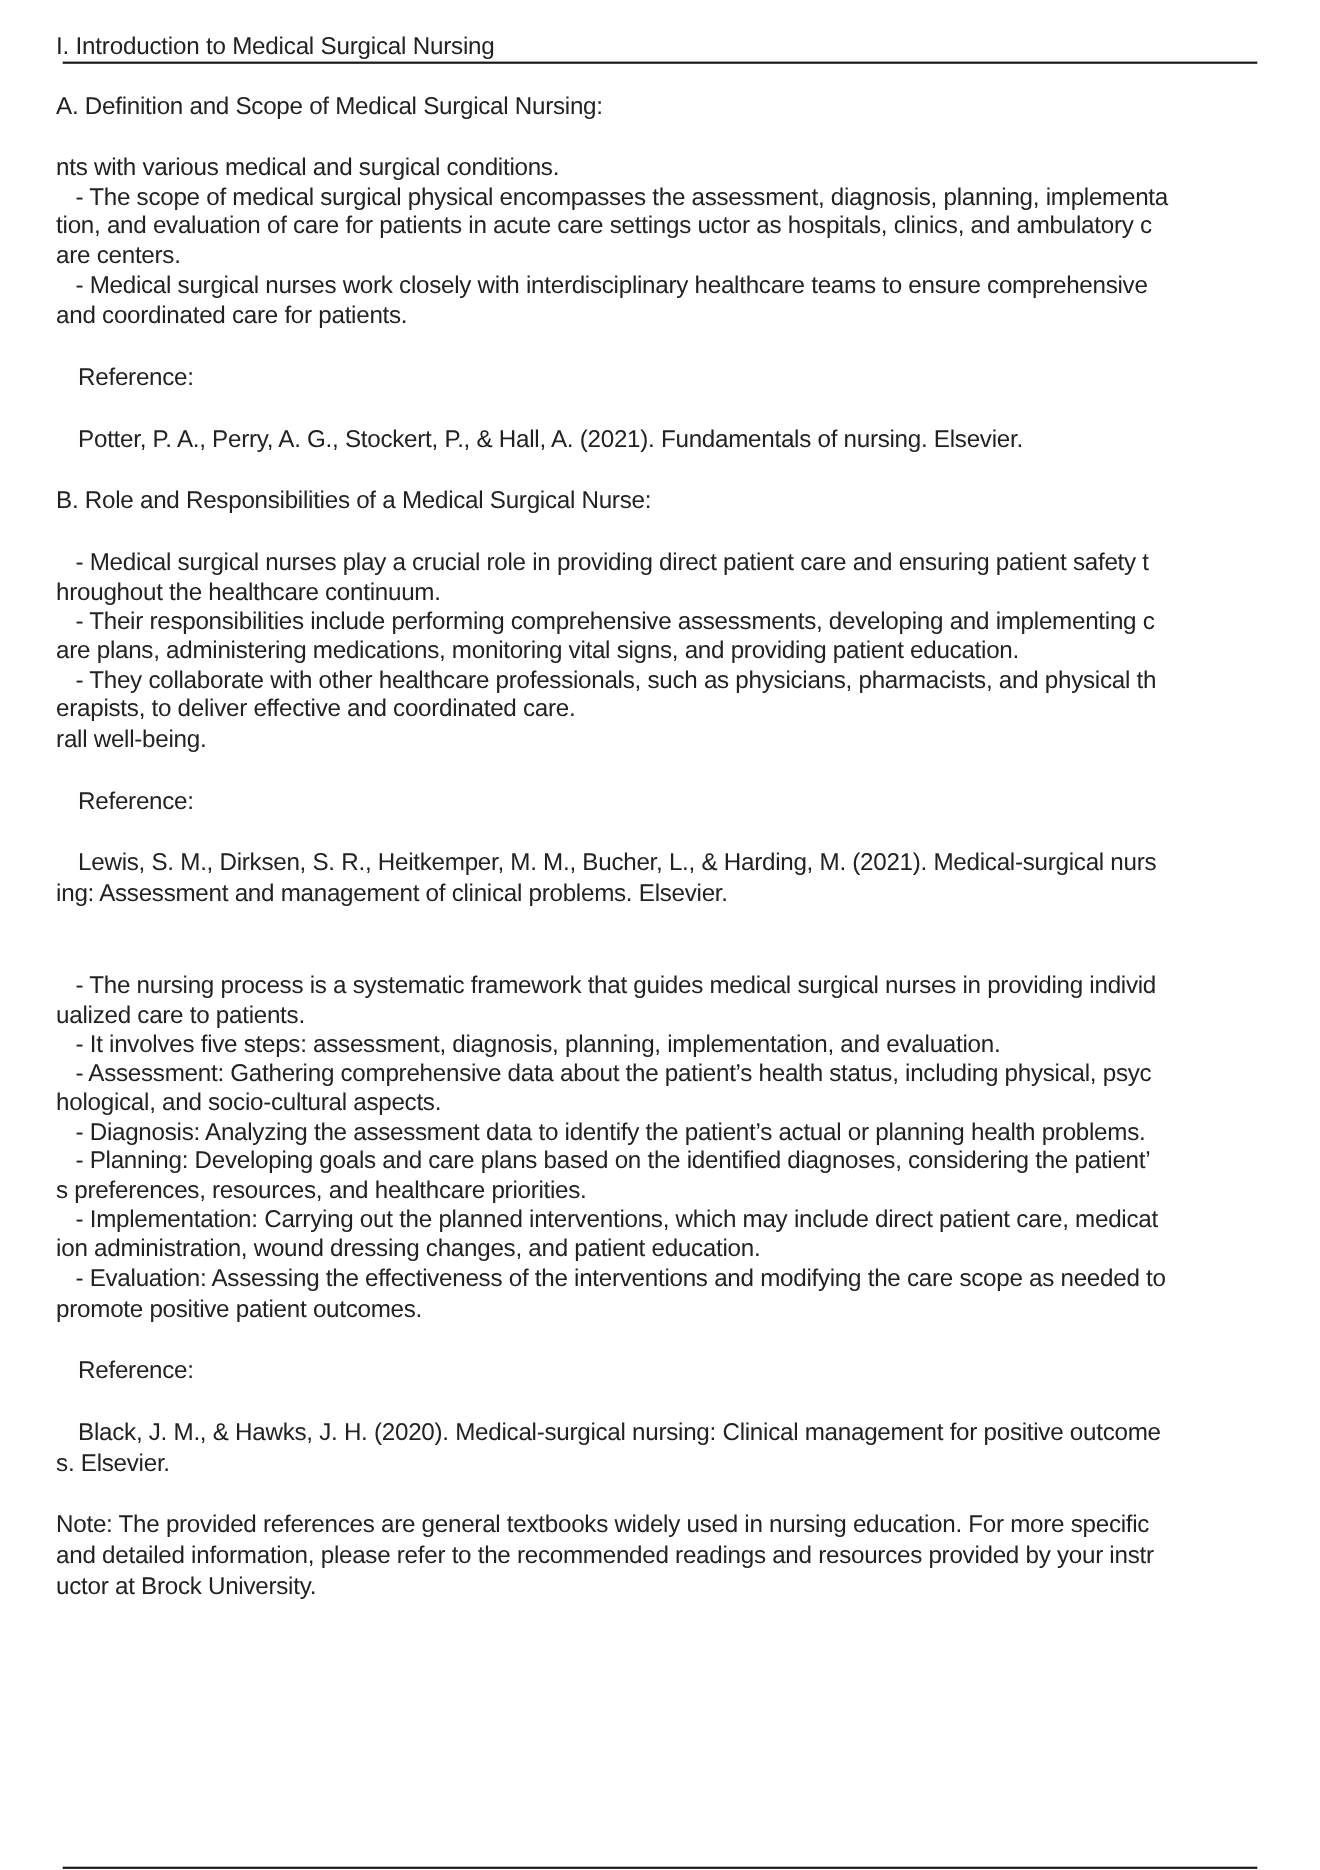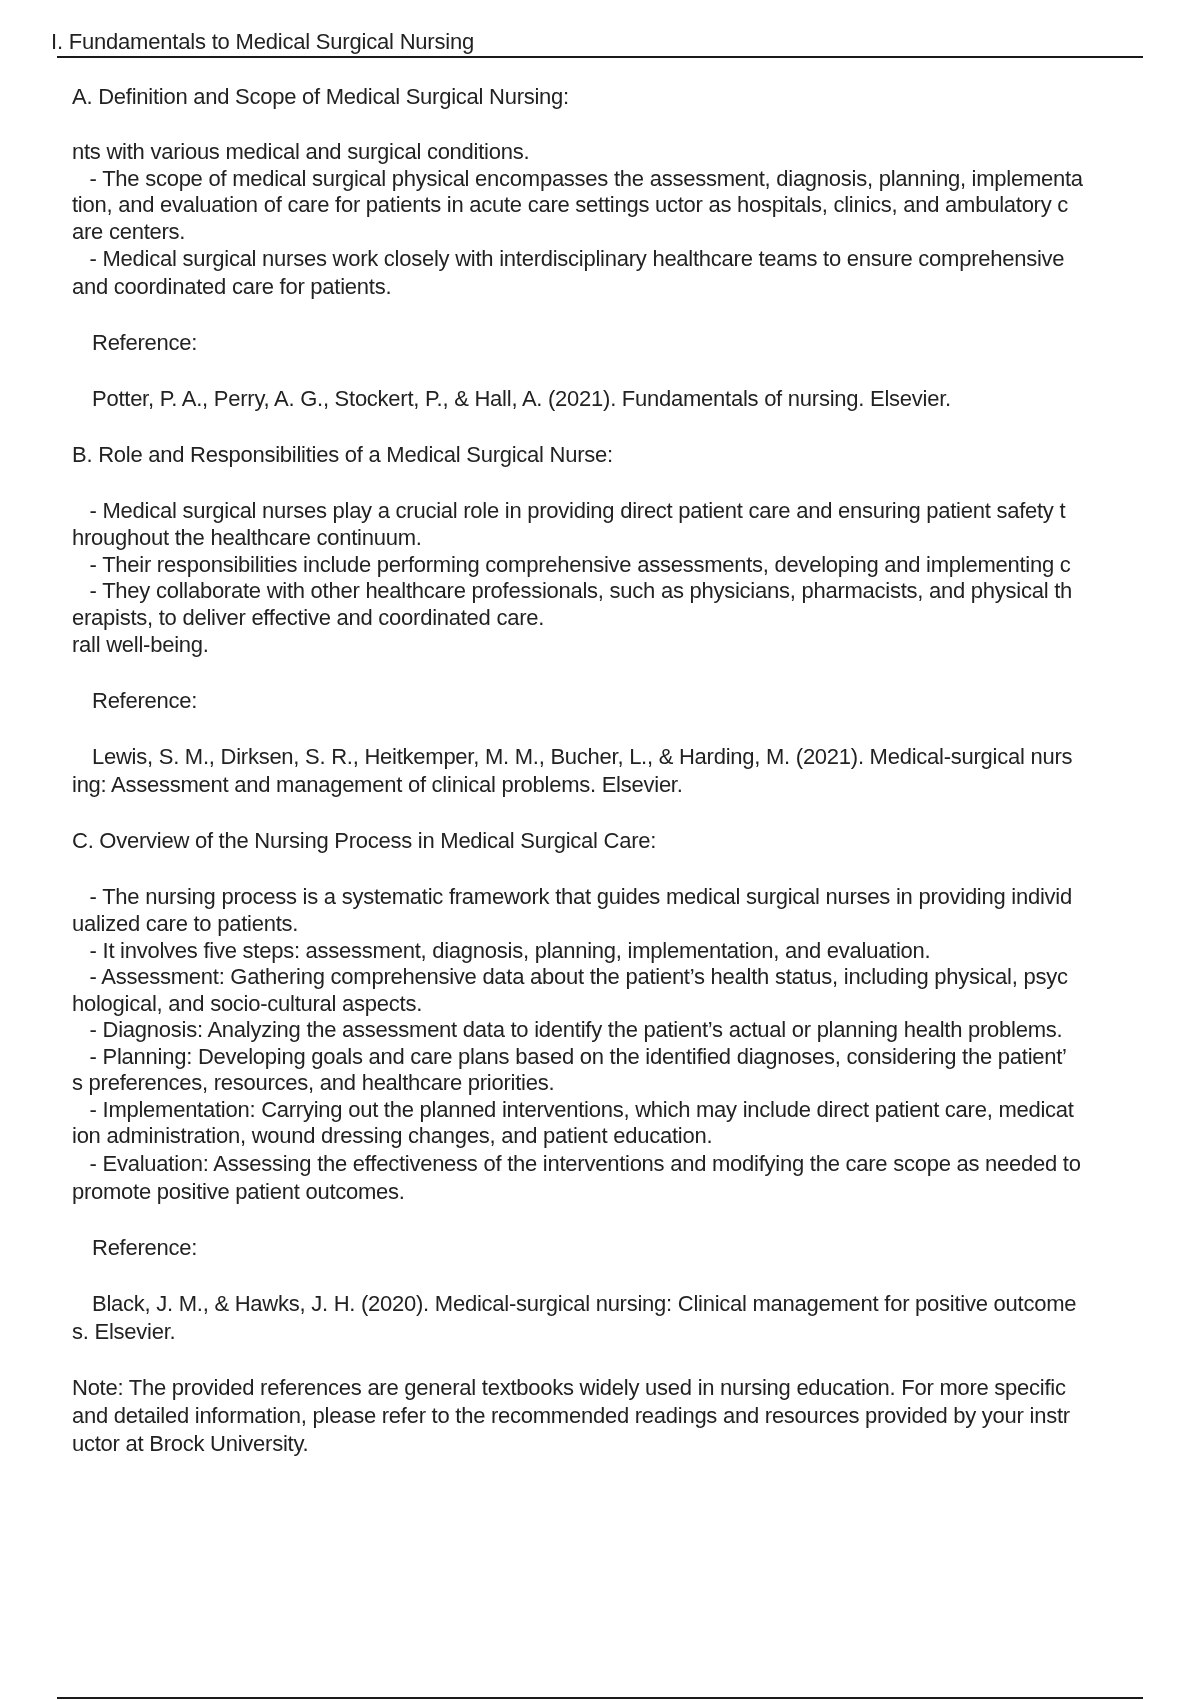--- a/index.html
+++ b/index.html
@@ -46,30 +46,29 @@
       top: 83px;
       width: 1120px;
       font-size: 22px;
       line-height: 28px;
       letter-spacing: -0.25px;
     }
     .line {
       display: block;
       white-space: pre;
       height: 28px;
-      margin-left: 21px;
     }
     .line.tight { height: 26.5px; line-height: 26.5px; }
     .gap { display: block; height: 28px; }
     .ref { padding-left: 20px; }
   </style>
 </head>
 <body>
 
-<div class="header">I. Fundamentals to Medical Surgical Nursing</div>
+<div class="header">I. Introduction to Medical Surgical Nursing</div>
 <div class="header-rule"></div>
 
 <div class="body">
 
   <div>
     <span class="line">A. Definition and Scope of Medical Surgical Nursing:</span>
     <span class="gap"></span>
     <span class="line tight">nts with various medical and surgical conditions.</span>
     <span class="line tight">   - The scope of medical surgical physical encompasses the assessment, diagnosis, planning, implementa</span>
     <span class="line tight">tion, and evaluation of care for patients in acute care settings uctor as hospitals, clinics, and ambulatory c</span>
@@ -82,33 +81,33 @@
     <span class="line ref">Potter, P. A., Perry, A. G., Stockert, P., &amp; Hall, A. (2021). Fundamentals of nursing. Elsevier.</span>
     <span class="gap"></span>
   </div>
 
   <div>
     <span class="line">B. Role and Responsibilities of a Medical Surgical Nurse:</span>
     <span class="gap"></span>
     <span class="line">   - Medical surgical nurses play a crucial role in providing direct patient care and ensuring patient safety t</span>
     <span class="line tight">hroughout the healthcare continuum.</span>
     <span class="line tight">   - Their responsibilities include performing comprehensive assessments, developing and implementing c</span>
+    <span class="line tight">are plans, administering medications, monitoring vital signs, and providing patient education.</span>
     <span class="line tight">   - They collaborate with other healthcare professionals, such as physicians, pharmacists, and physical th</span>
     <span class="line tight">erapists, to deliver effective and coordinated care.</span>
     <span class="line">rall well-being.</span>
     <span class="gap"></span>
     <span class="line ref">Reference:</span>
     <span class="gap"></span>
     <span class="line ref">Lewis, S. M., Dirksen, S. R., Heitkemper, M. M., Bucher, L., &amp; Harding, M. (2021). Medical-surgical nurs</span>
     <span class="line">ing: Assessment and management of clinical problems. Elsevier.</span>
     <span class="gap"></span>
   </div>
 
   <div>
-    <span class="line">C. Overview of the Nursing Process in Medical Surgical Care:</span>
     <span class="gap"></span>
     <span class="line">   - The nursing process is a systematic framework that guides medical surgical nurses in providing individ</span>
     <span class="line tight">ualized care to patients.</span>
     <span class="line tight">   - It involves five steps: assessment, diagnosis, planning, implementation, and evaluation.</span>
     <span class="line tight">   - Assessment: Gathering comprehensive data about the patient’s health status, including physical, psyc</span>
     <span class="line tight">hological, and socio-cultural aspects.</span>
     <span class="line tight">   - Diagnosis: Analyzing the assessment data to identify the patient’s actual or planning health problems.</span>
     <span class="line tight">   - Planning: Developing goals and care plans based on the identified diagnoses, considering the patient’</span>
     <span class="line tight">s preferences, resources, and healthcare priorities.</span>
     <span class="line tight">   - Implementation: Carrying out the planned interventions, which may include direct patient care, medicat</span>

